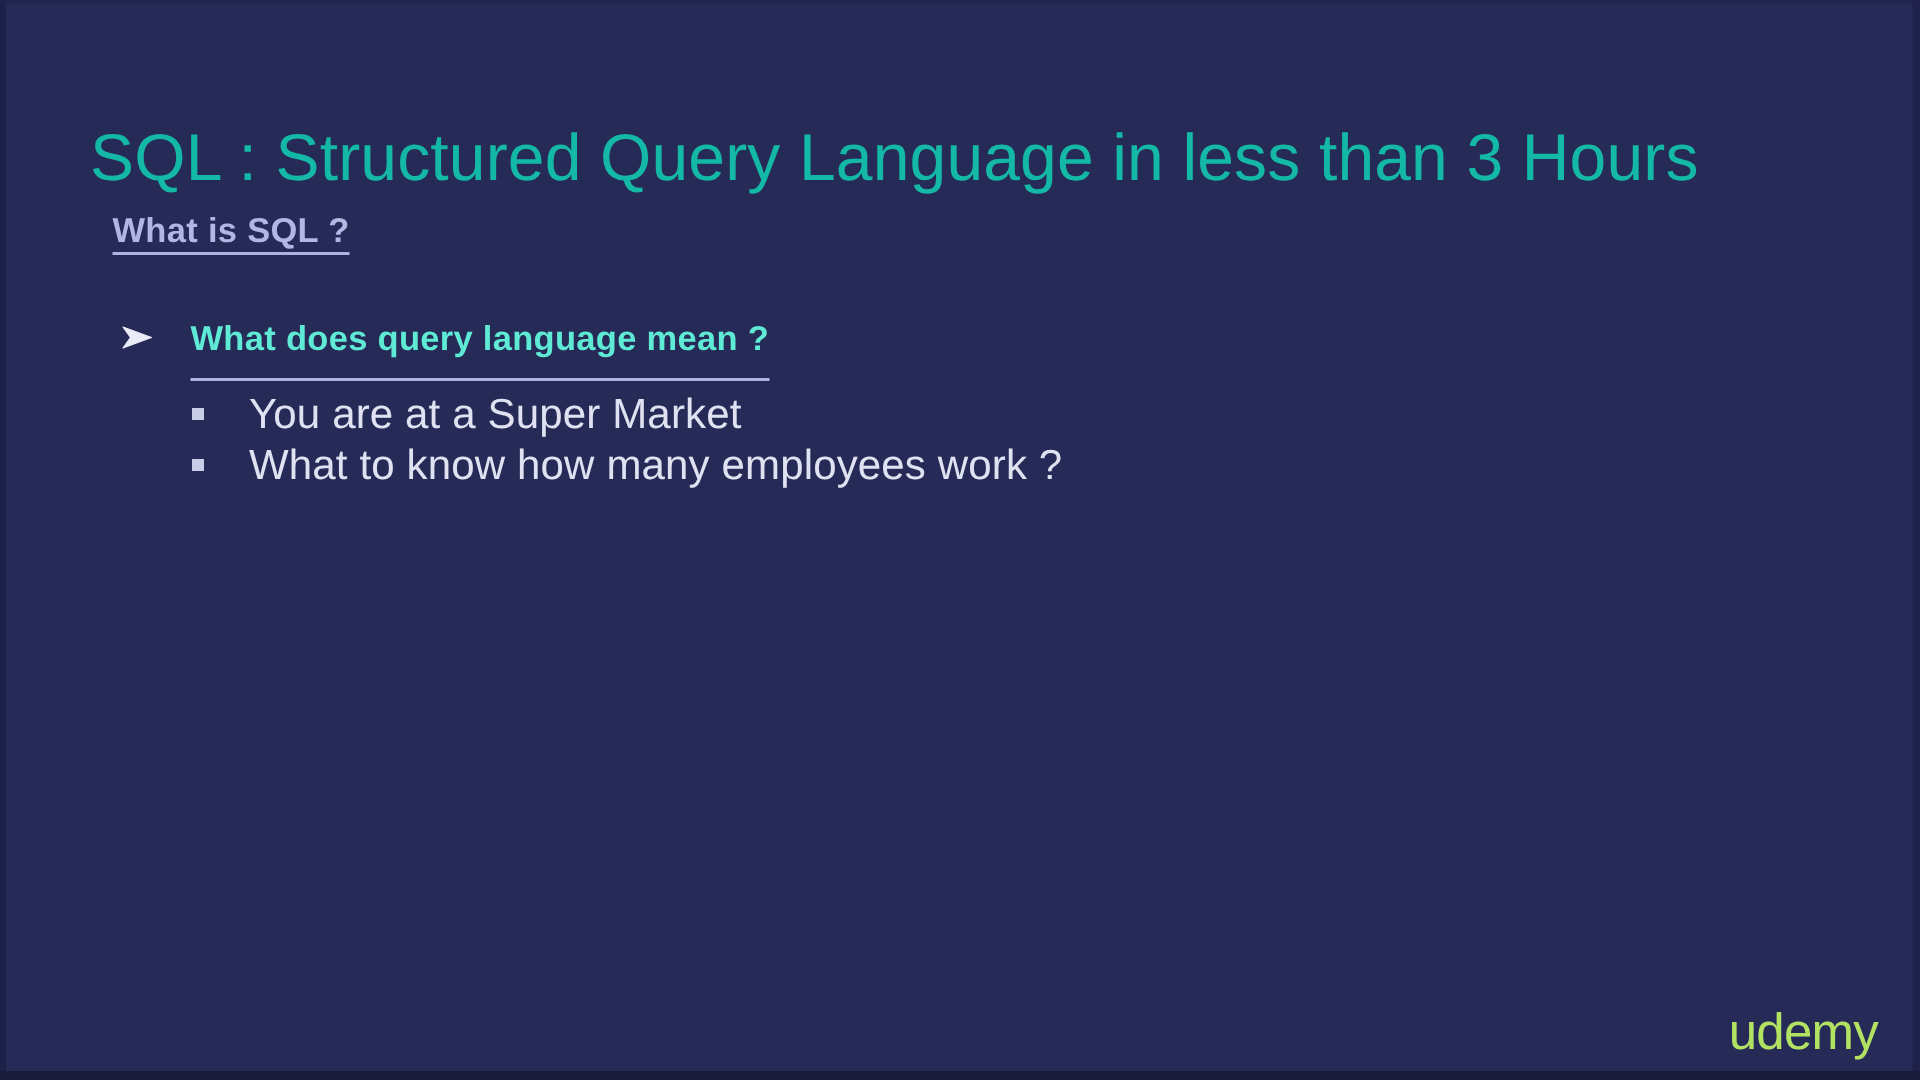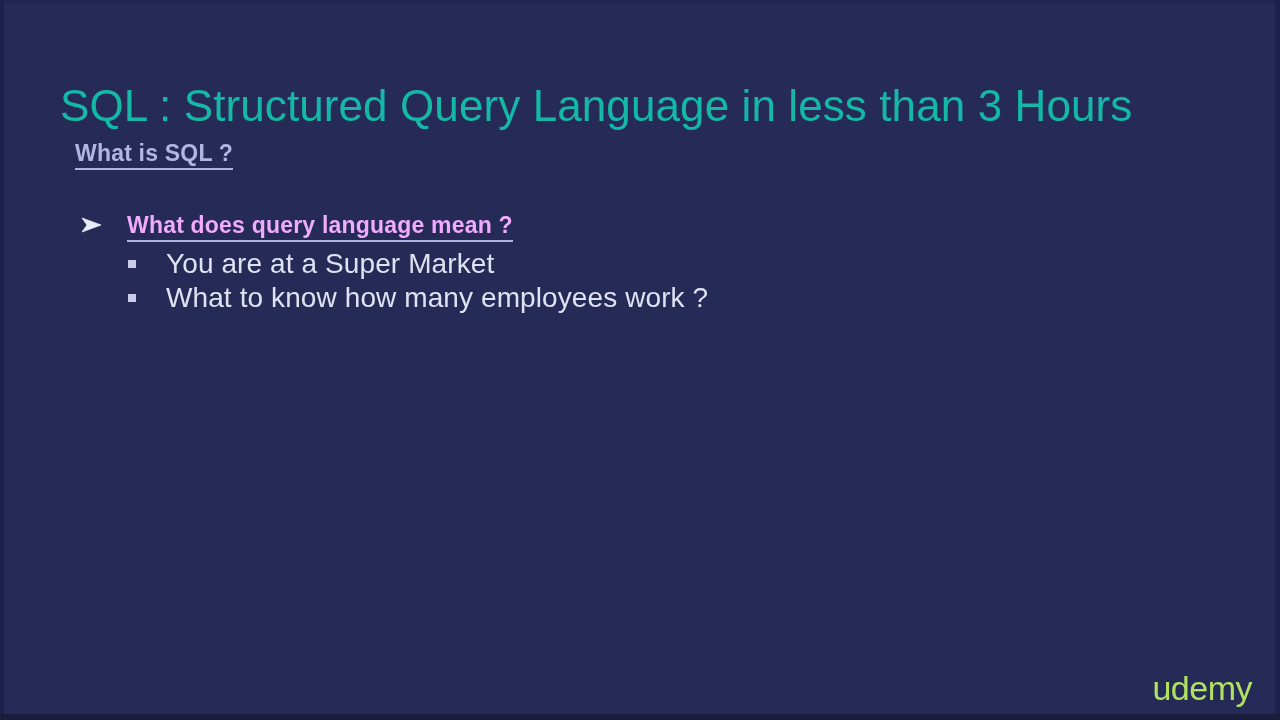--- a/index.html
+++ b/index.html
@@ -92,25 +92,25 @@
     color: #e7e9f6;
     text-align: left;
     padding-left: 6px;
     box-sizing: border-box;
   }
   .arrow-marker svg { display: block; margin-top: 4px; }
 
   .group-title {
     font-size: 23px;
     font-weight: bold;
-    color: #f0abfc;
+    color: #5eead4;
     letter-spacing: 0.2px;
     display: inline-block;
     border-bottom: 2px solid #aeb2e0;
-    padding-bottom: 0;
+    padding-bottom: 12px;
     line-height: 1.2;
   }
 
   .sub-list {
     margin: 6px 0 0 0;
     padding: 0;
     list-style: none;
   }
   .sub-item {
     display: flex;

